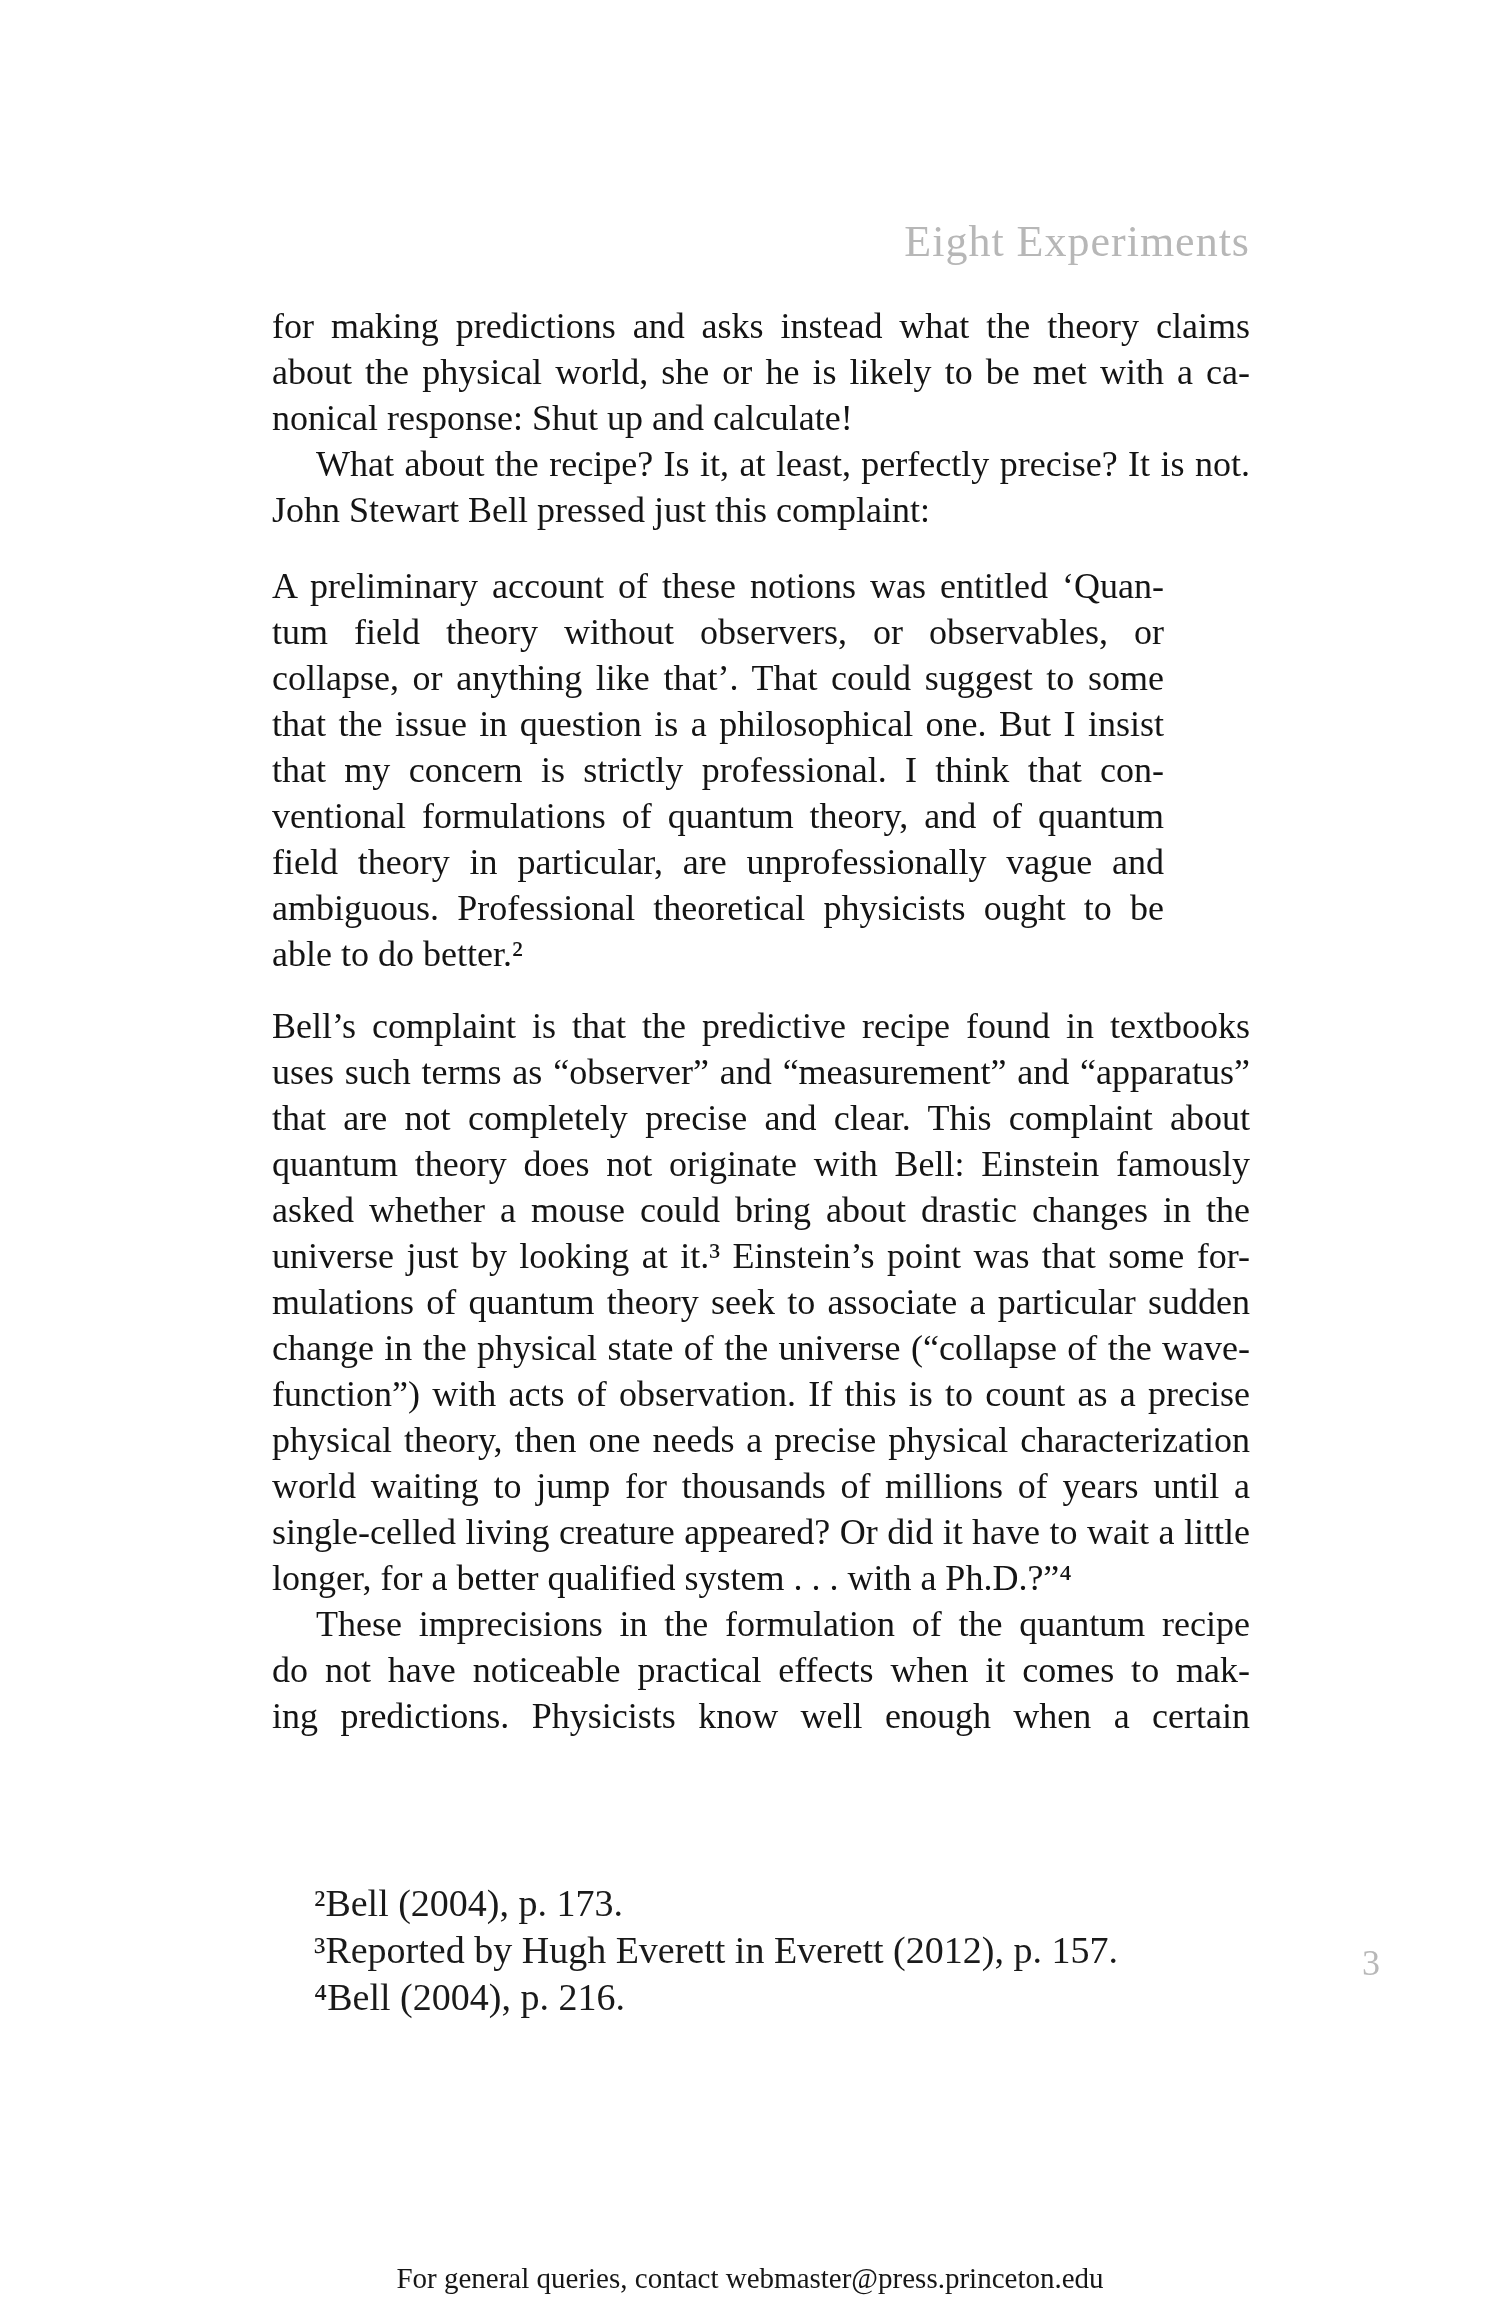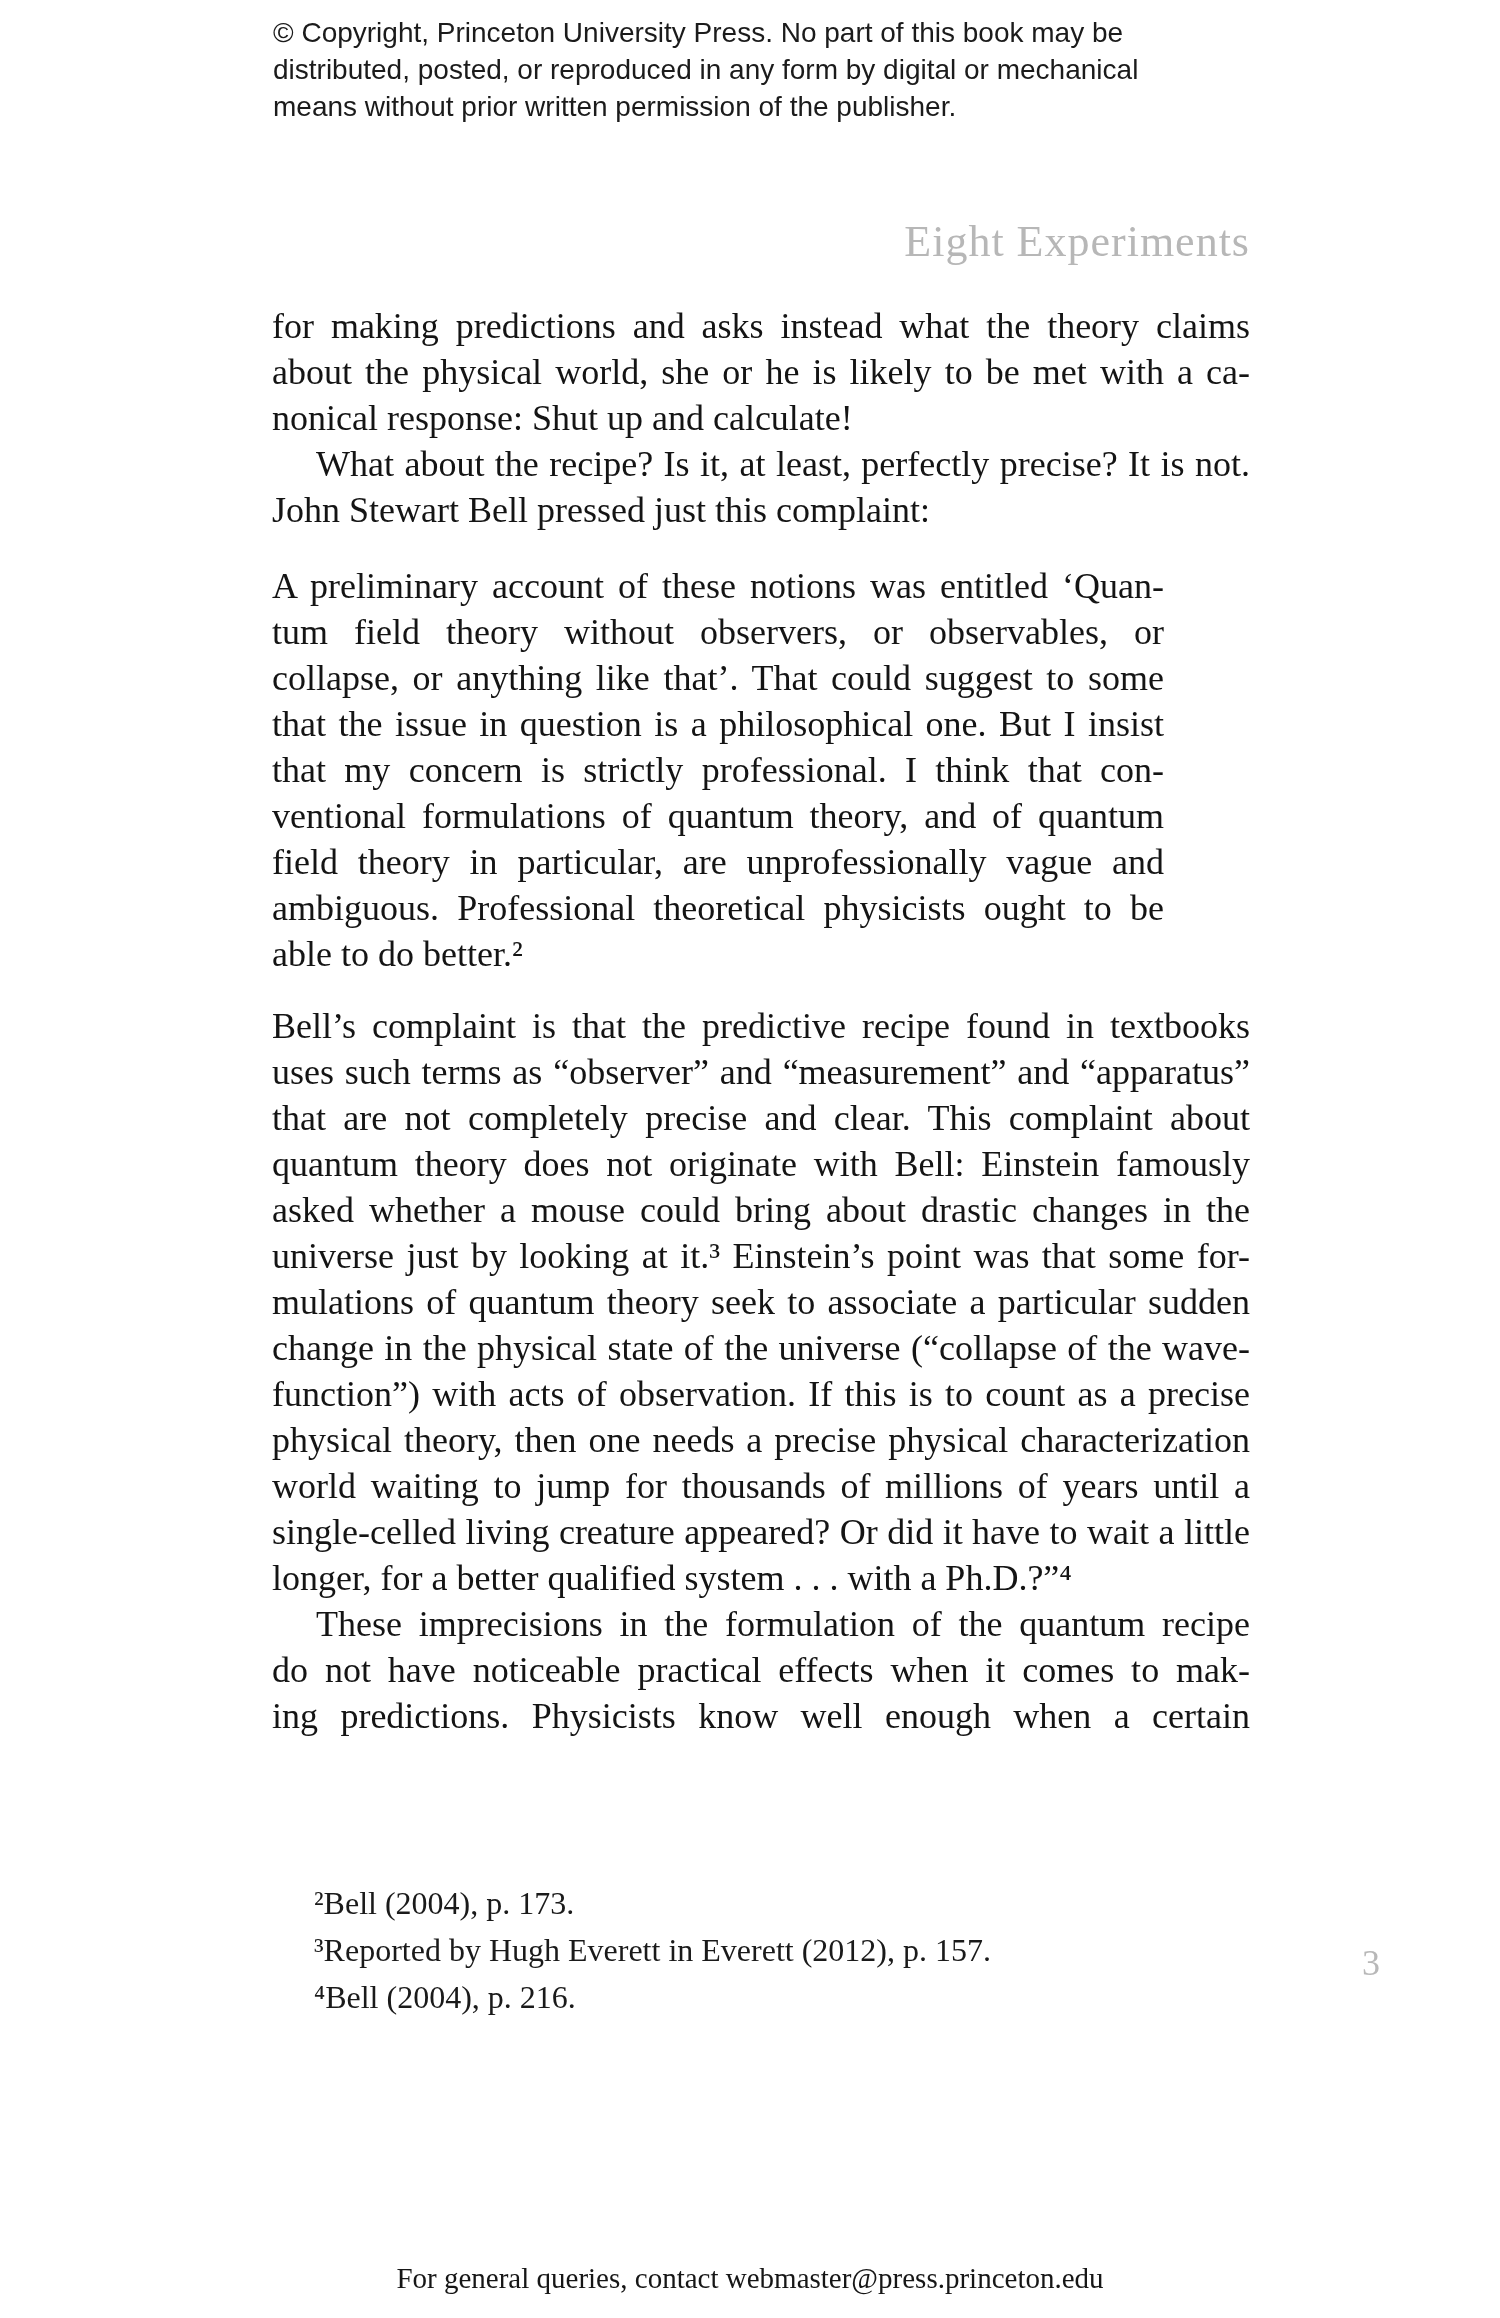--- a/index.html
+++ b/index.html
@@ -65,21 +65,21 @@
   .line.last {
     text-align-last: left;
   }
   .line.indent { text-indent: 44px; }
   
   .footnotes {
     position: absolute;
     left: 272px;
     top: 1880px;
     width: 978px;
-    font-size: 32px;
+    font-size: 38px;
     line-height: 47px;
     color: #1a1a1a;
   }
   .fn-line { text-indent: 42px; white-space: nowrap; }
   
   .page-number {
     position: absolute;
     left: 1362px;
     top: 1942px;
     font-family: "Liberation Serif", serif;
@@ -96,25 +96,20 @@
     font-family: Liberation Serif, serif;
     font-size: 29px;
     color: #161616;
   }
 </style>
 </head>
 <body>
 
 <div class="page">
 
-  <div class="copyright">
-    <div>© Copyright, Princeton University Press. No part of this book may be</div>
-    <div>distributed, posted, or reproduced in any form by digital or mechanical</div>
-    <div>means without prior written permission of the publisher.</div>
-  </div>
 
   <div class="running-head">Eight Experiments</div>
 
   <div class="body-text">
       <div class="para">
         <div class="line">for making predictions and asks instead what the theory claims</div>
         <div class="line">about the physical world, she or he is likely to be met with a ca-</div>
         <div class="line last">nonical response: Shut up and calculate!</div>
       </div>
       <div class="para">

